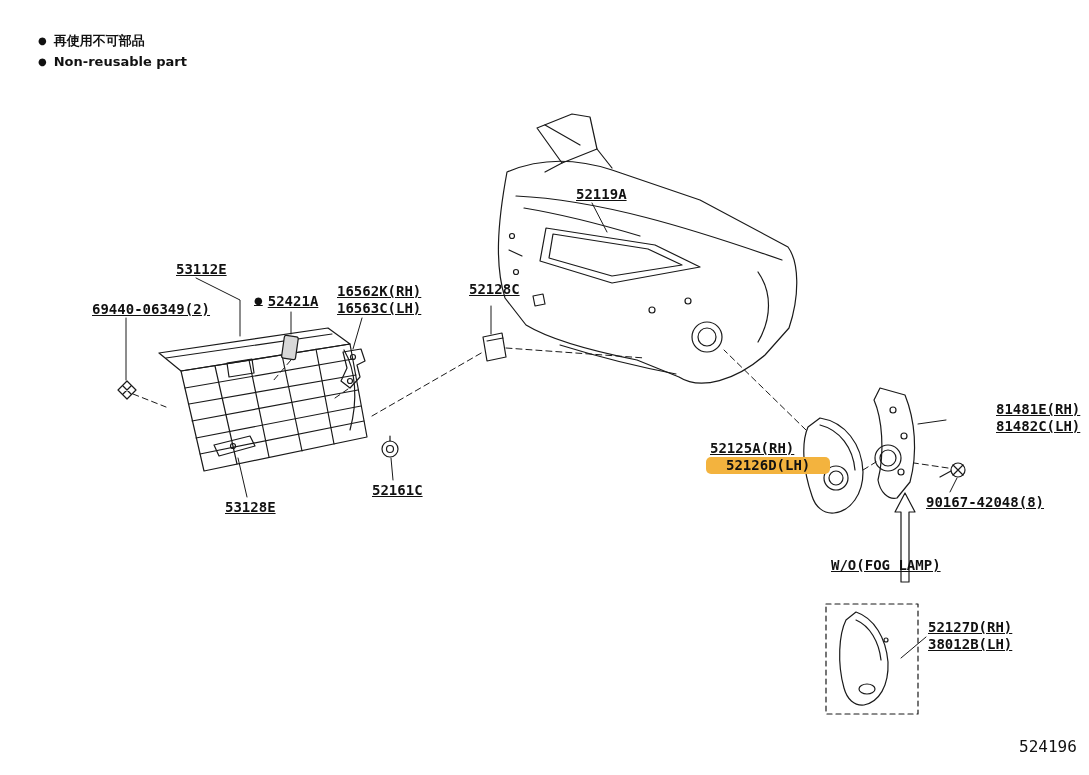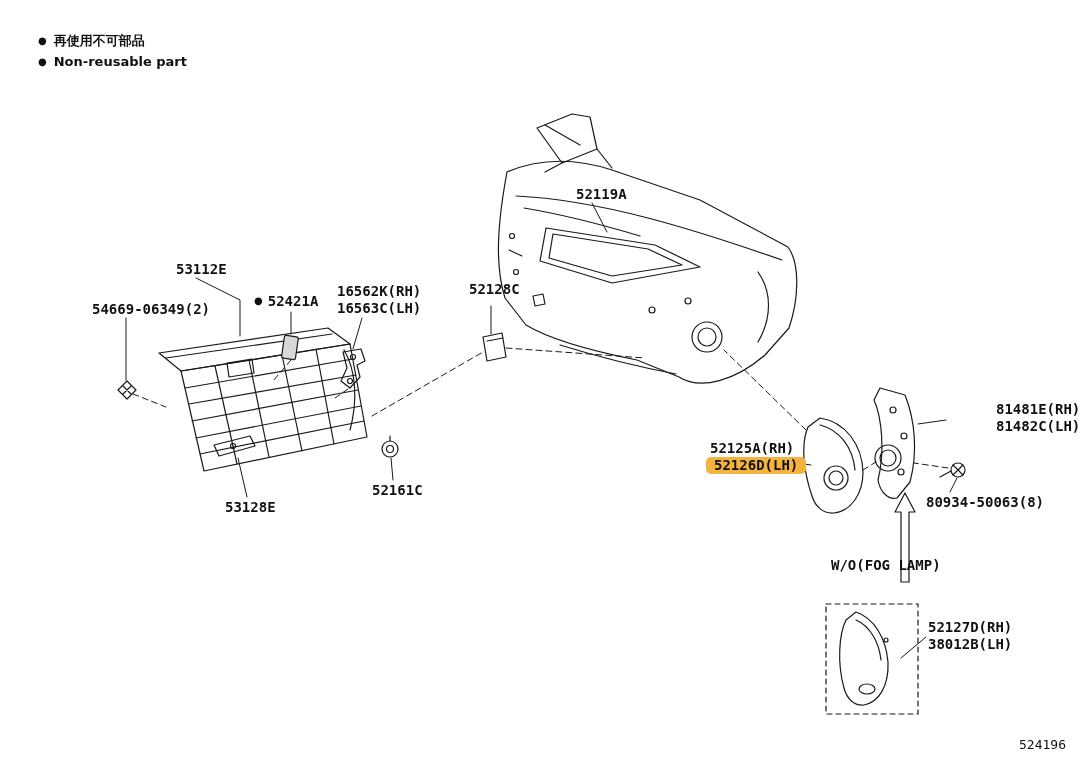--- a/index.html
+++ b/index.html
@@ -12,40 +12,41 @@
     color:#111;
   }
   #canvas { position:absolute; left:0; top:0; width:1089px; height:775px; }
   svg.art { position:absolute; left:0; top:0; }
   .label {
     position:absolute;
     font-weight:bold;
     font-size:14px;
     white-space:nowrap;
     line-height:16px;
+    text-decoration:underline;
   }
   .stack > div { line-height:17px; }
   .with-bullet { display:flex; align-items:center; gap:5px; }
   .bullet { font-size:10px; line-height:10px; font-family:"DejaVu Sans", sans-serif; }
   .legend {
     position:absolute; left:38px; top:30px;
     font-size:13px; font-weight:bold;
     font-family:"DejaVu Sans", sans-serif;
   }
   .legend .row { display:flex; align-items:center; gap:7px; height:21px; }
   .hl {
     background:#f3b33e;
     border-radius:5px;
-    padding:0 8px;
+    padding:0 20px;
     margin-left:-4px;
     display:inline-block;
   }
   .diagram-code {
     position:absolute; left:1019px; top:737px;
-    font-size:13px; font-weight:normal;text-align:center;
+    font-size:16px; font-weight:normal;text-align:center;
   }
 </style>
 </head>
 <body>
 
 <div id="canvas">
 
   <svg class="art" width="1089" height="775" viewBox="0 0 1089 775">
     <g stroke="#1a1a1a" fill="none" stroke-width="1.2" stroke-linejoin="round" stroke-linecap="round">
 
@@ -188,21 +189,21 @@
       <span>再使用不可部品</span>
     </div>
     <div class="row">
       <span class="bullet">●</span>
       <span>Non-reusable part</span>
     </div>
   </div>
 
   <div class="label" style="left:176px;top:261px">53112E</div>
 
-  <div class="label" style="left:92px;top:301px">54669-06349(2)</div>
+  <div class="label" style="left:92px;top:301px">69440-06349(2)</div>
 
   <div class="label with-bullet" style="left:254px;top:293px">
     <span class="bullet">●</span>
     <span>52421A</span>
   </div>
 
   <div class="label stack" style="left:337px;top:283px">
     <div>16562K(RH)</div>
     <div>16563C(LH)</div>
   </div>
@@ -214,21 +215,21 @@
   <div class="label stack" style="left:710px;top:440px">
     <div>52125A(RH)</div>
     <div class="hl">52126D(LH)</div>
   </div>
 
   <div class="label stack" style="left:996px;top:401px">
     <div>81481E(RH)</div>
     <div>81482C(LH)</div>
   </div>
 
-  <div class="label" style="left:926px;top:494px">80934-50063(8)</div>
+  <div class="label" style="left:926px;top:494px">90167-42048(8)</div>
 
   <div class="label" style="left:372px;top:482px">52161C</div>
 
   <div class="label" style="left:225px;top:499px">53128E</div>
 
   <div class="label" style="left:831px;top:557px">W/O(FOG LAMP)</div>
 
   <div class="label stack" style="left:928px;top:619px">
     <div>52127D(RH)</div>
     <div>38012B(LH)</div>

